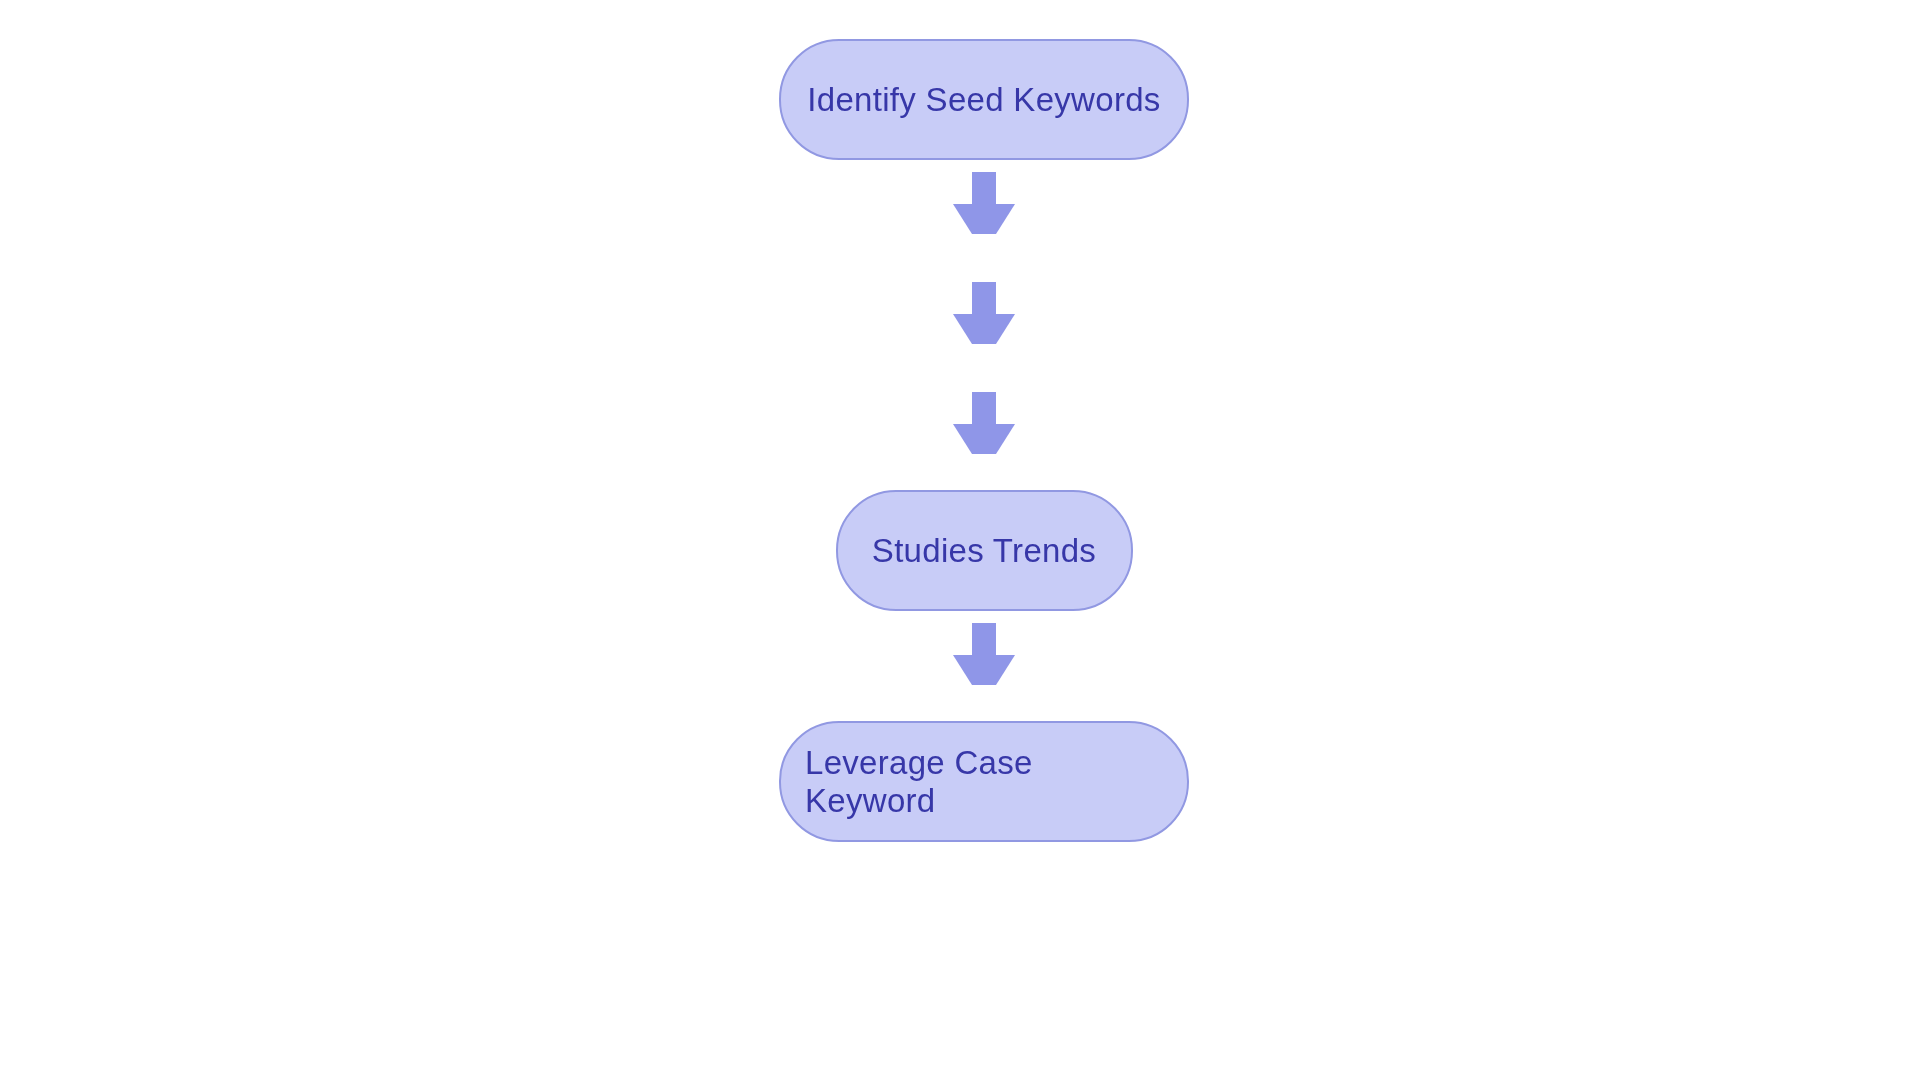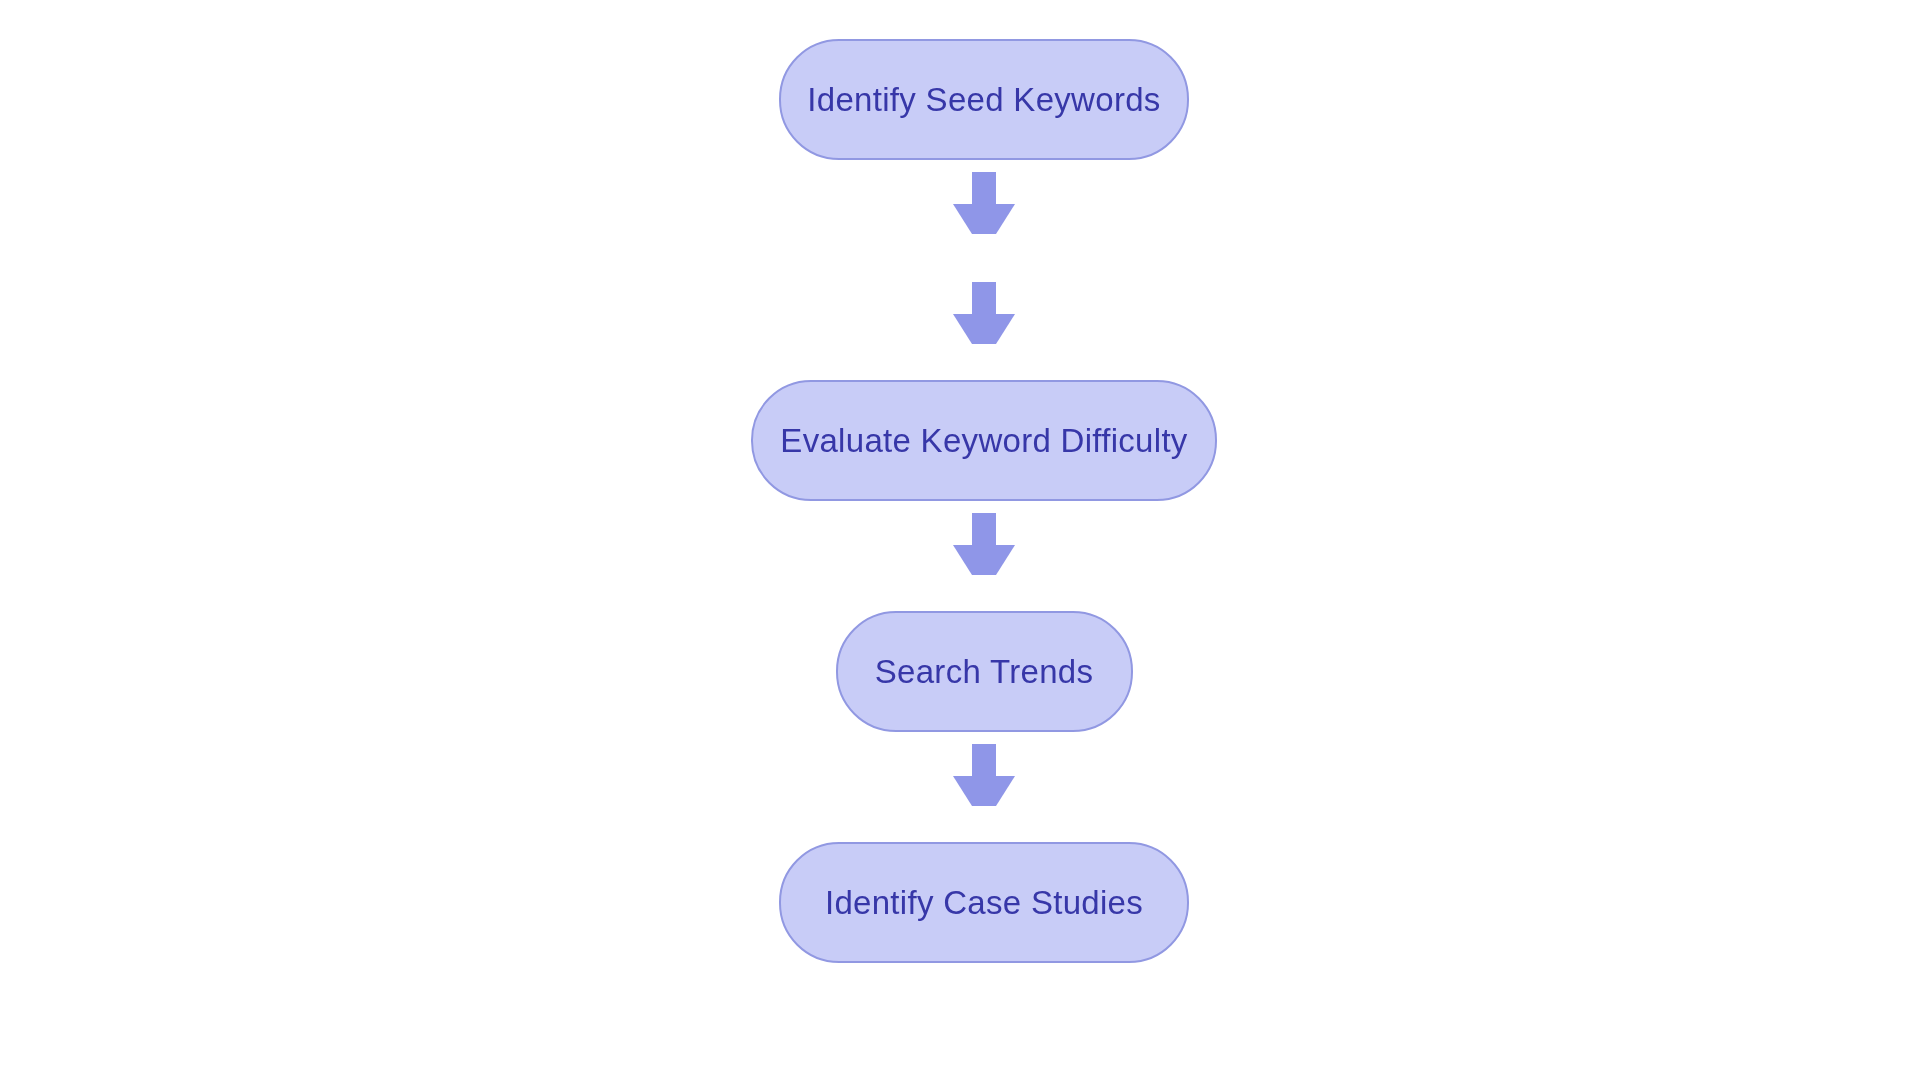--- a/index.html
+++ b/index.html
@@ -74,35 +74,32 @@
     <div class="arrow-line"></div>
     <div class="arrow-head"></div>
   </div>
 
 
   <div class="arrow">
     <div class="arrow-line"></div>
     <div class="arrow-head"></div>
   </div>
 
-  <div class="node node-3">
-    <span>Evaluate Keyword Difficulty</span>
-  </div>
 
   <div class="arrow">
     <div class="arrow-line"></div>
     <div class="arrow-head"></div>
   </div>
 
   <div class="node node-4">
-    <span>Search Trends</span>
+    <span>Studies Trends</span>
   </div>
 
   <div class="arrow">
     <div class="arrow-line"></div>
     <div class="arrow-head"></div>
   </div>
 
   <div class="node node-5">
-    <span>Identify Case Studies</span>
+    <span>Leverage Case Keyword</span>
   </div>
 
 </div>
 
 </body></html>

